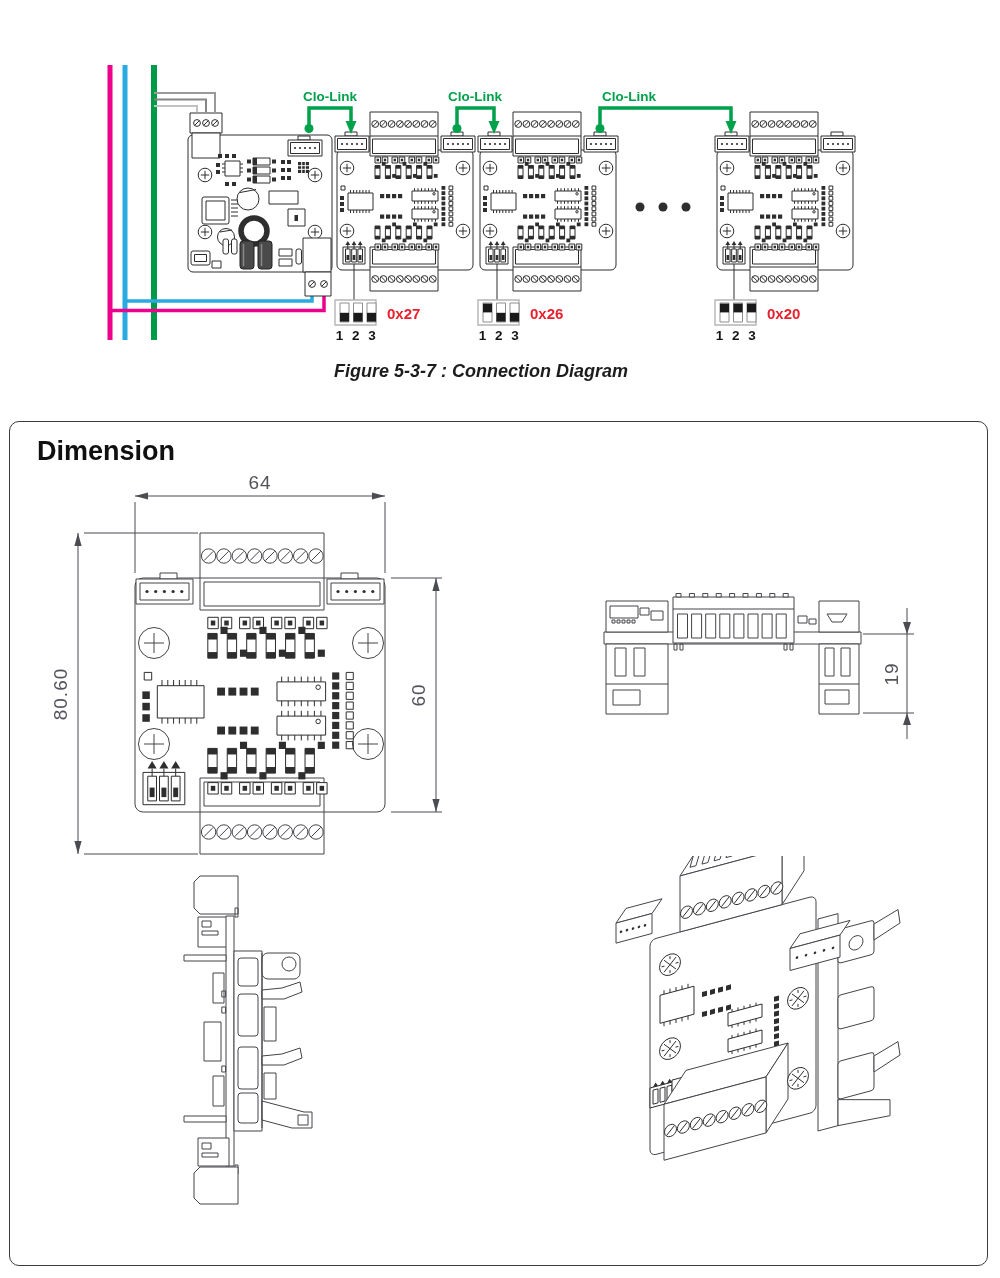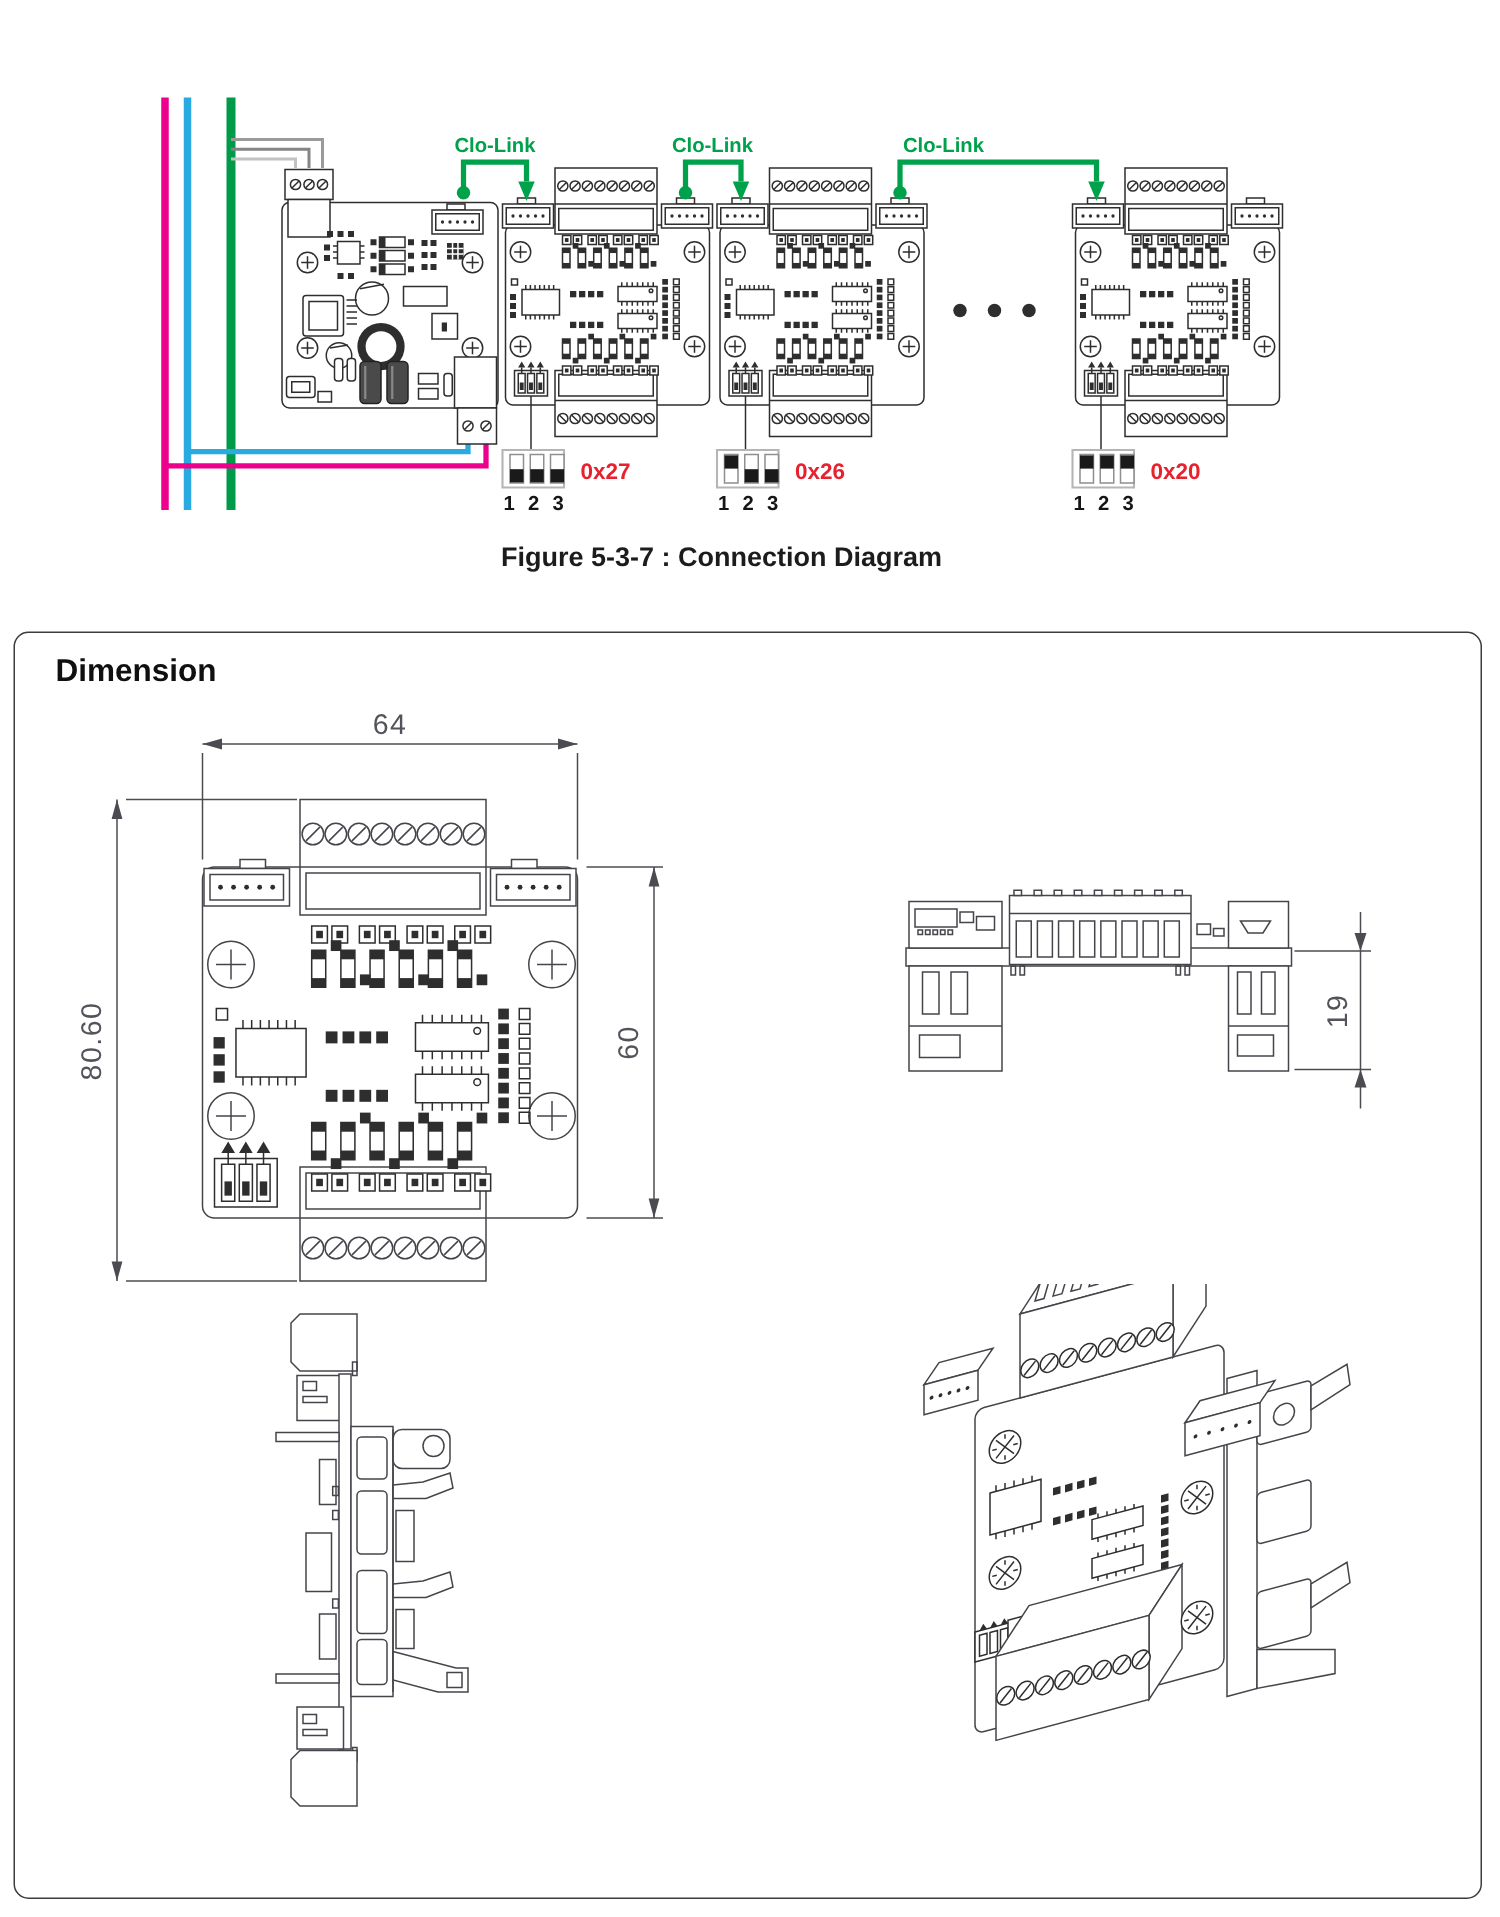--- a/index.html
+++ b/index.html
@@ -22,23 +22,23 @@
   .wm{fill:none;stroke:#EC008C;stroke-width:5;}
   .wb{fill:none;stroke:#29ABE2;stroke-width:5;}
   .wg{fill:none;stroke:#009B48;stroke-width:6;}
   .wm2{fill:none;stroke:#EC008C;stroke-width:3.5;}
   .wb2{fill:none;stroke:#29ABE2;stroke-width:3.5;}
   .gry{fill:none;stroke-width:2;}
   .dipframe{fill:#fff;stroke:#b5b5b5;stroke-width:1.4;}
   .slot{fill:#fff;stroke:#8f8f8f;stroke-width:1;}
   .dip-black{fill:#1a1a1a;stroke:none;}
   .dk{fill:#4a4a4a;stroke:#222;stroke-width:1;}
-  .caption{position:absolute;top:361px;left:0;width:962px;text-align:center;font-size:18px;font-weight:bold;color:#1c1c1c;}
+  .caption{position:absolute;top:361px;left:0;width:962px;text-align:center;font-size:18px;font-weight:bold;color:#1c1c1c;font-style:italic;}
   .panel{position:absolute;left:9px;top:421px;width:979px;height:845px;border:1.6px solid #3c3c3c;border-radius:10px;box-sizing:border-box;}
-  .panel-title{position:absolute;left:27px;top:14px;font-size:21px;font-weight:bold;color:#101010;}
+  .panel-title{position:absolute;left:27px;top:14px;font-size:27px;font-weight:bold;color:#101010;}
 </style>
 </head>
 <body>
 
 <svg width="0" height="0">
   <defs>
     <g id="screwT">
         <circle r="3.4" class="ln"></circle>
         <line x1="-2.2" y1="2.2" x2="2.2" y2="-2.2" class="nf"></line>
       </g>

